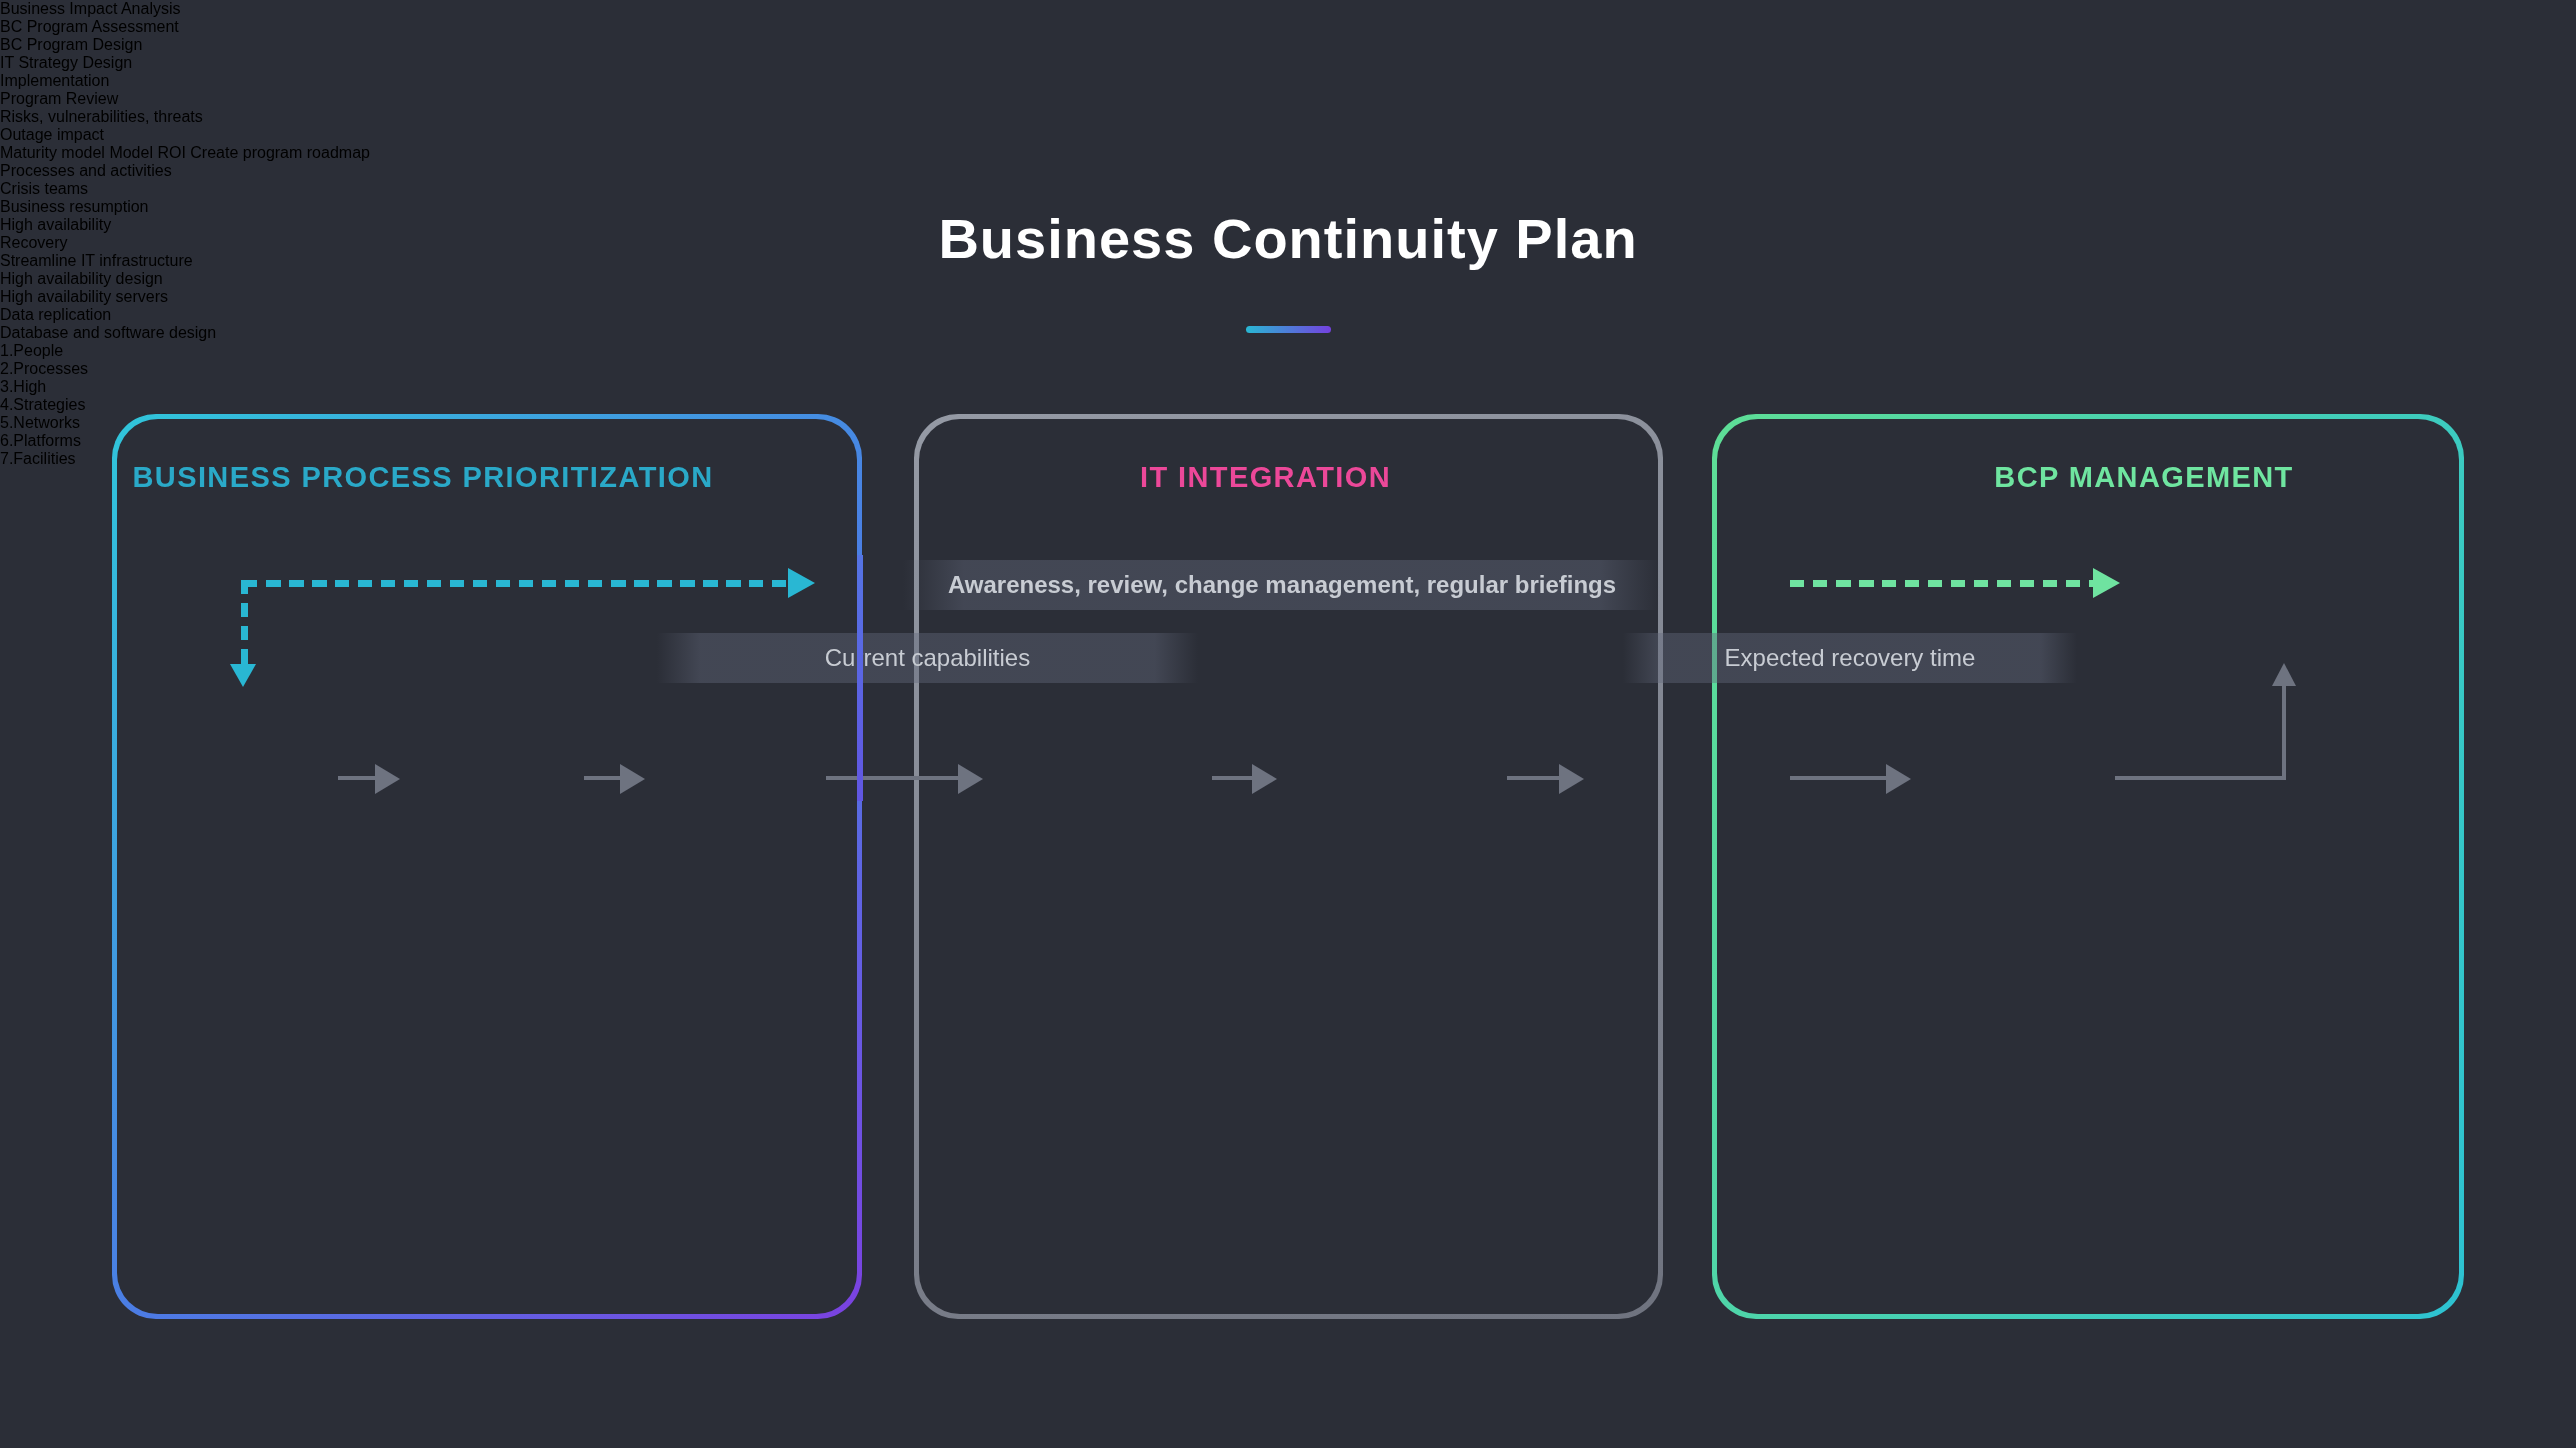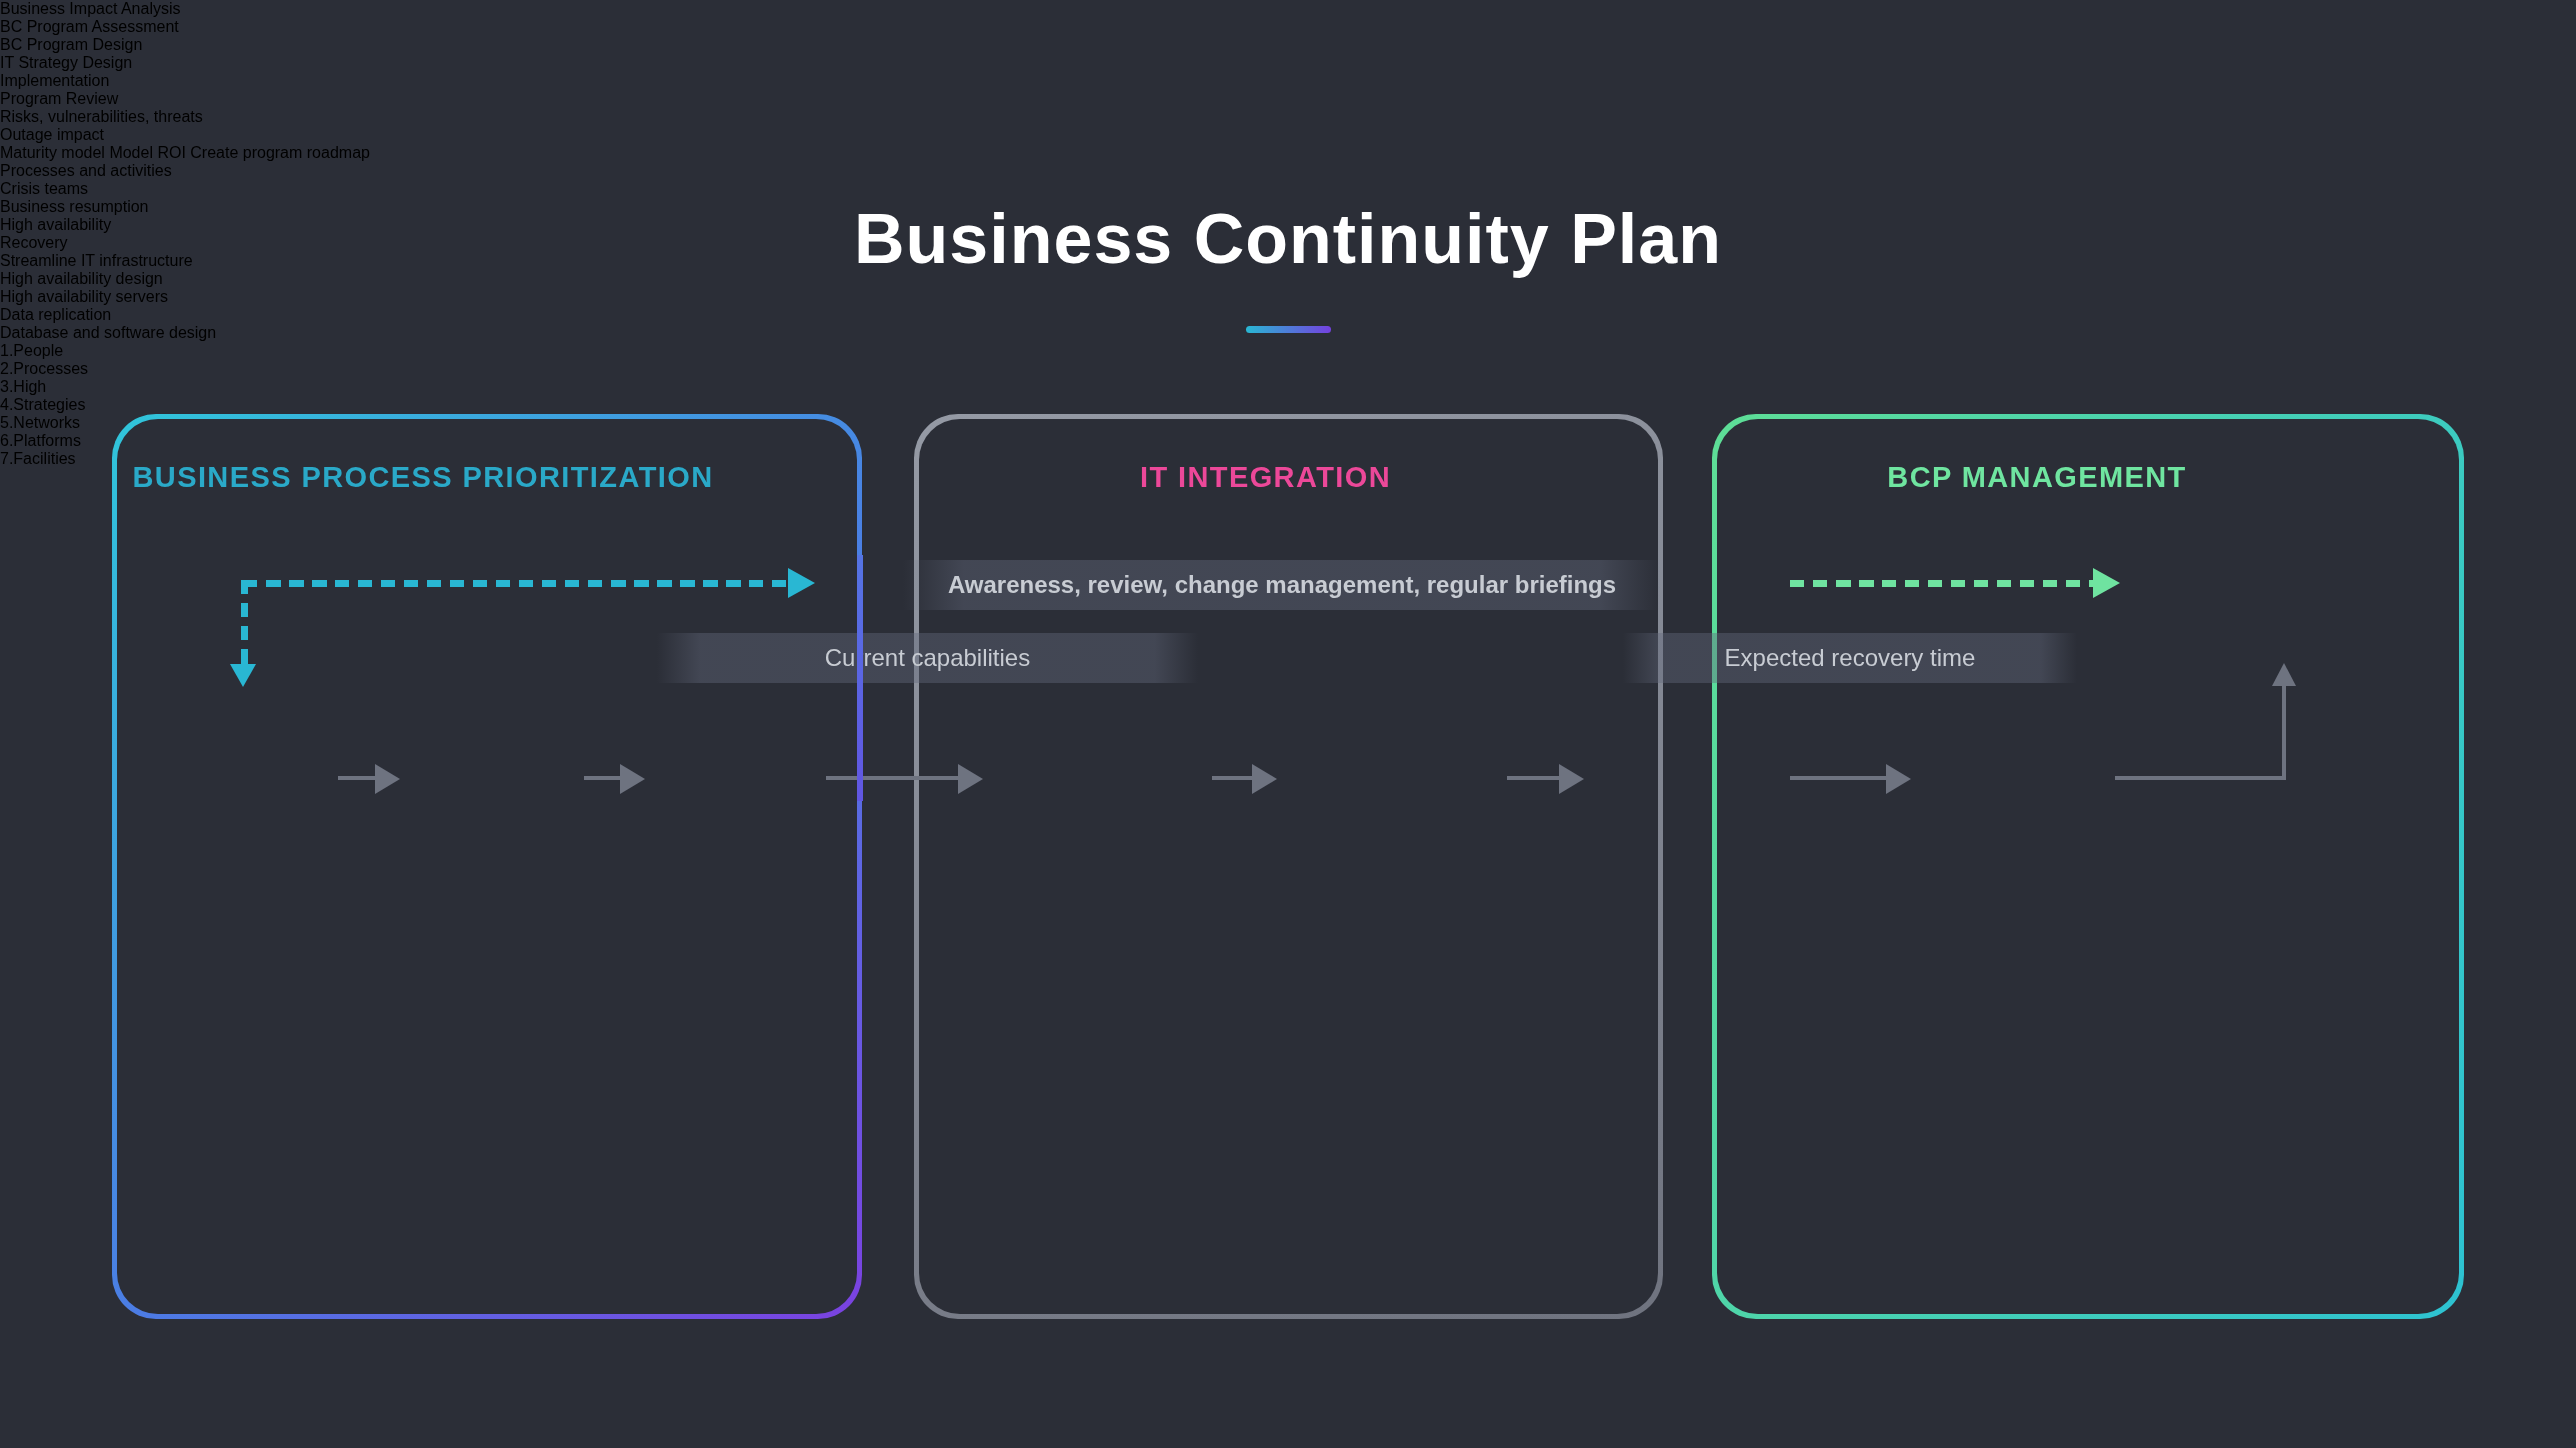--- a/index.html
+++ b/index.html
@@ -10,21 +10,21 @@
     width: 2576px;
     height: 1449px;
     background: var(--background, #2b2e37);
     font-family: "Liberation Sans", sans-serif;
     overflow: hidden;
   }
 
   
   .title {
     position: absolute; left: 0; top: 198px; width: 2576px;
-    text-align: center; font-size: 70px; font-weight: bold;
+    text-align: center; font-size: 56px; font-weight: bold;
     color: #ffffff; letter-spacing: 1px; line-height: 82px;
     z-index: 2;
   }
   .title-underline {
     position: absolute; left: 1246px; top: 326px; width: 85px; height: 6.8px;
     border-radius: 3.9px;
     background: linear-gradient(90deg, var(--accent_cyan,#29b7d3), var(--accent_purple,#7441df));
     z-index: 2;
   }
 
@@ -34,21 +34,21 @@
   .p-left  { left: 112px;  width: 750px; background: linear-gradient(135deg, #30c6da 0%, #4b7de4 55%, #7b41e0 100%); }
   .p-mid   { left: 914px;  width: 749px; background: linear-gradient(160deg, #959aa5 0%, #6f737f 100%); }
   .p-right { left: 1712px; width: 752px; background: linear-gradient(110deg, #5ede96 0%, #2dc2d2 100%); }
 
   .panel-header {
     position: absolute; top: 461px; font-size: 29px; font-weight: bold;
     letter-spacing: 1.4px; text-align: center; z-index: 3;
   }
   .h-left  { left: 112px;  width: 622px; color: var(--header_cyan, #2aa9c8); }
   .h-mid   { left: 914px;  width: 703px; color: #ec4899; }
-  .h-right { left: 1641px; width: 752px; color: var(--header_green, #6fe5a0); padding-left: 40px; }
+  .h-right { left: 1748px; width: 752px; color: var(--header_green, #6fe5a0); padding-left: 40px; }
 
   
   .band {
     position: absolute; height: 50px; z-index: 2;
     display: flex; align-items: center; justify-content: center;
     font-size: 24px; color: var(--band_text, #c8ccd3);
     background: linear-gradient(90deg, rgba(99,105,124,0) 0%, rgba(99,105,124,0.42) 8%,
                 rgba(99,105,124,0.42) 92%, rgba(99,105,124,0) 100%);
   }
   .band-awareness { left: 903px;  top: 560px; width: 758px; font-weight: bold; }

